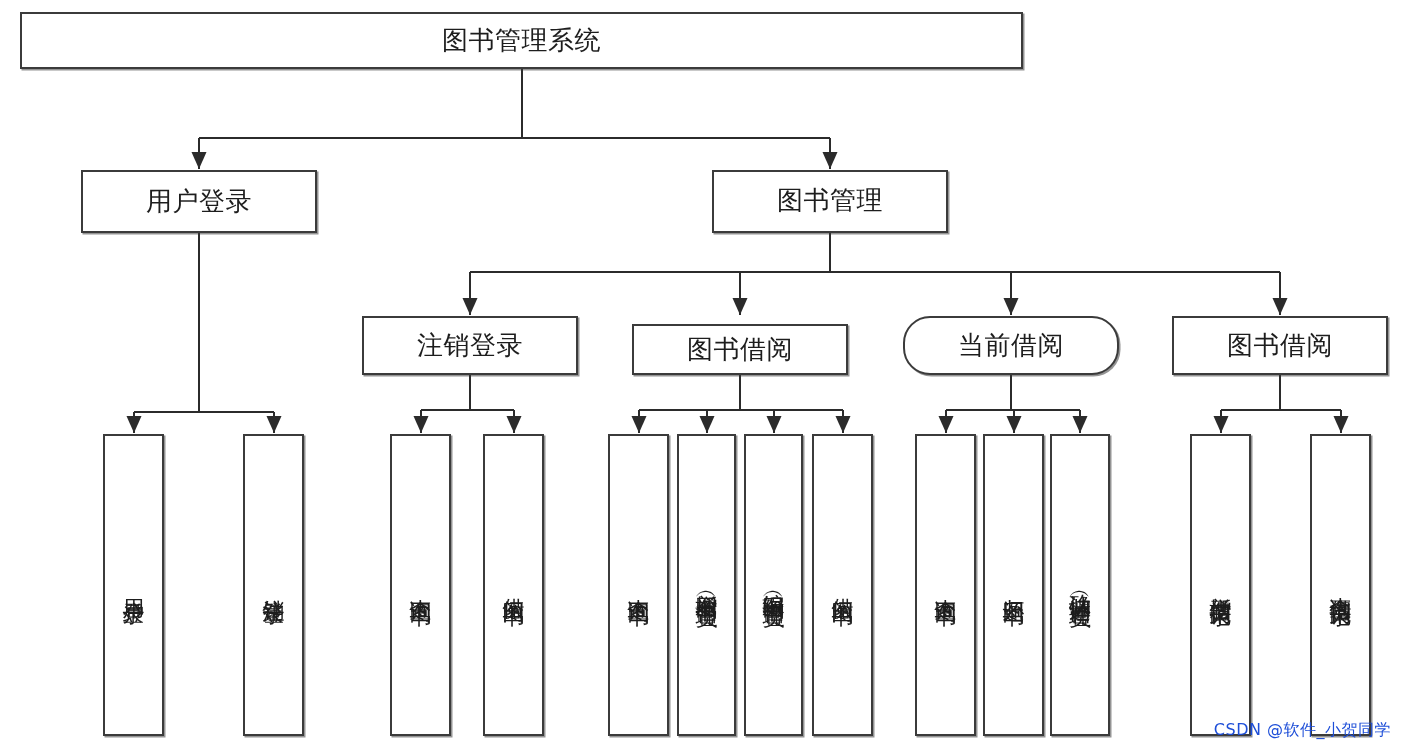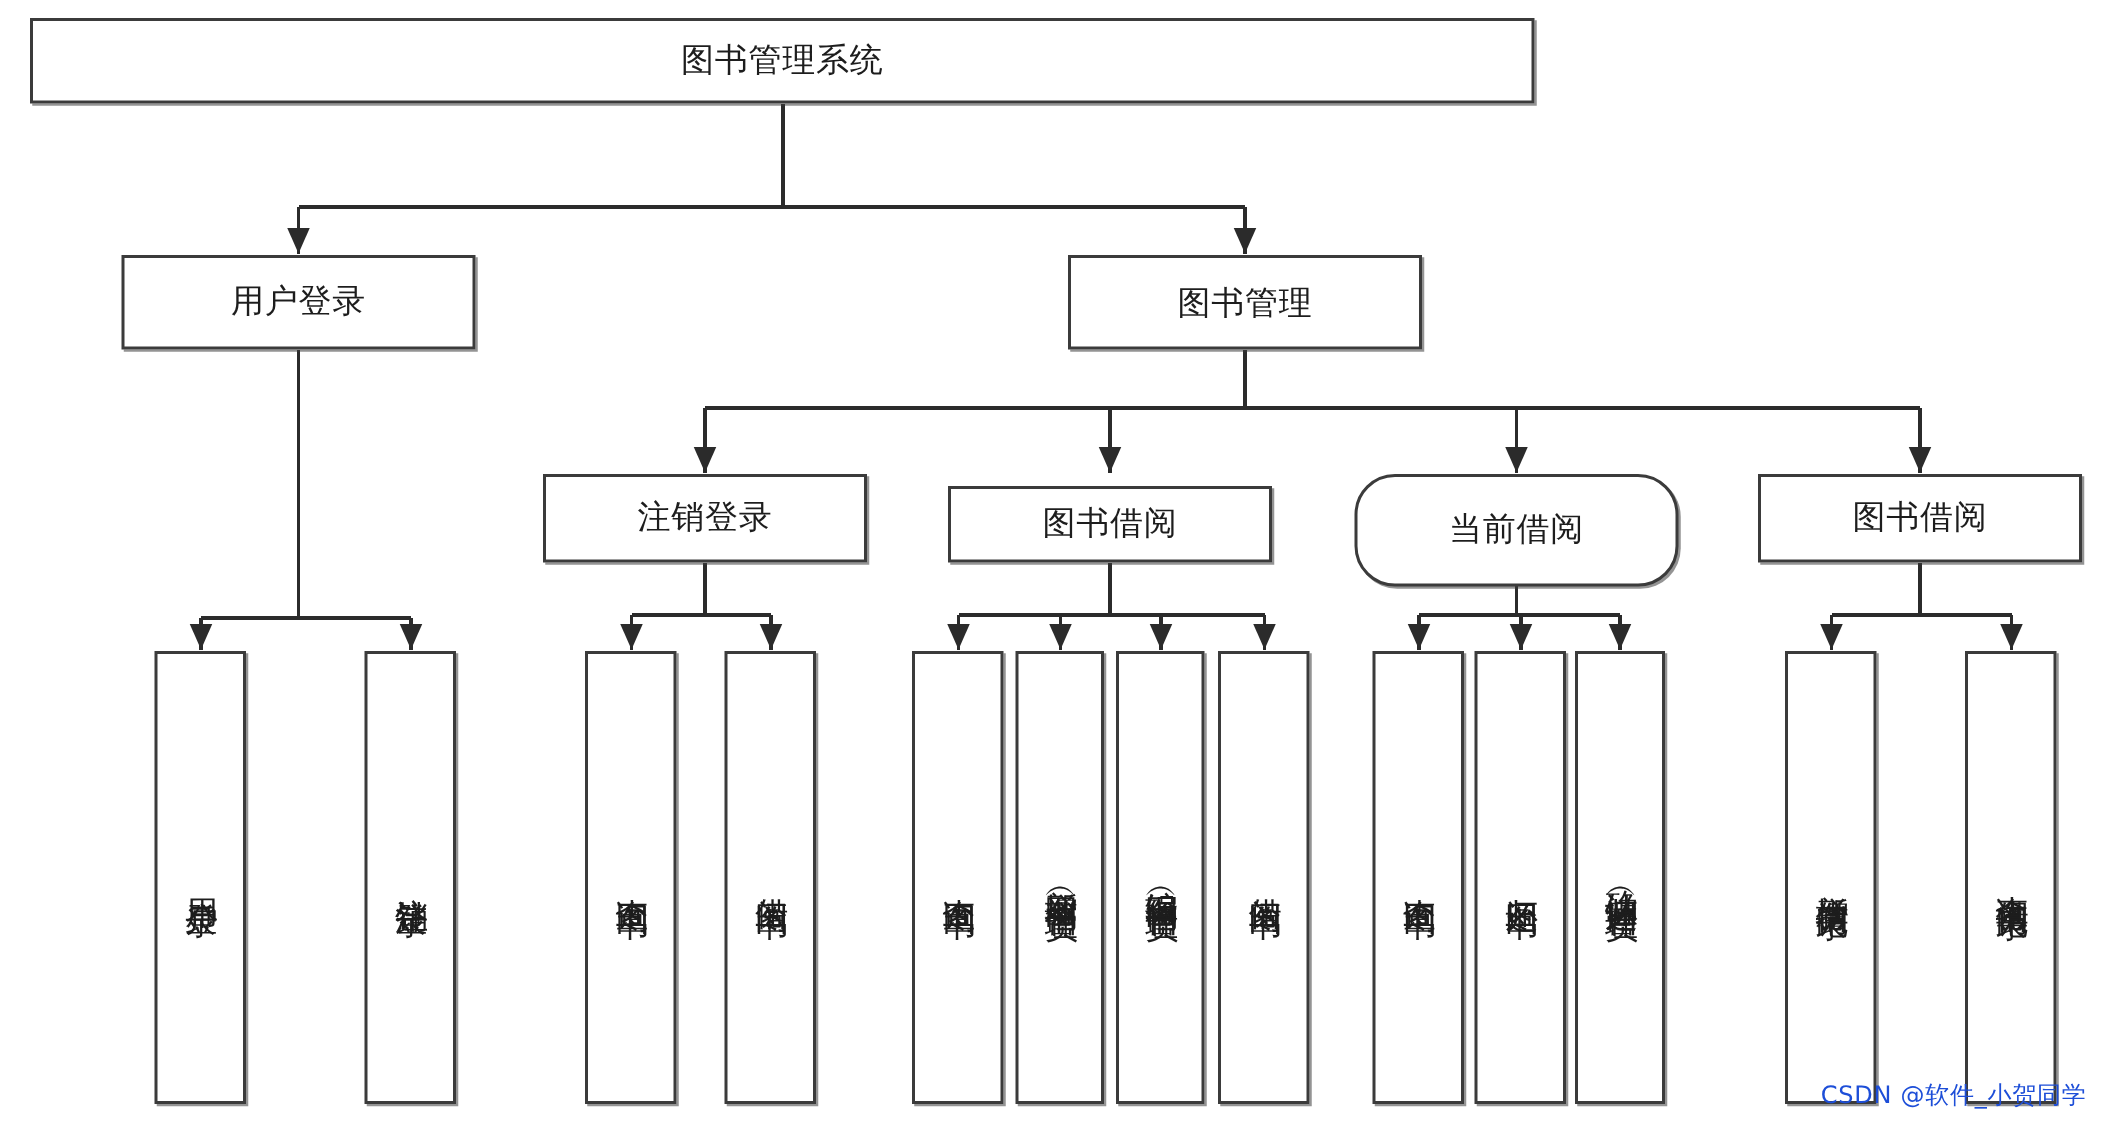--- a/index.html
+++ b/index.html
@@ -32,21 +32,21 @@
     box-shadow: 1.5px 1.5px 0 0 rgba(60,60,60,0.55);
   }
   .node-label {
     color: #1d1d1d;
     text-align: center;
     line-height: 1.18;
     letter-spacing: 0.5px;
     white-space: nowrap;
   }
   .node-box.horizontal .node-label {
-    font-size: 22px;
+    font-size: 26px;
   }
   .node-box.vertical .node-label {
     writing-mode: vertical-rl;
     text-orientation: upright;
     font-size: 22px;
     letter-spacing: 2px;
     line-height: 1;
   }
   .edge-layer {
     position: absolute;
@@ -134,21 +134,21 @@
       </div>
       <div class="node-box horizontal" style="left: 712px; top: 170px; width: 236px; height: 63px; border-color: rgb(59, 59, 59); background: rgb(255, 255, 255);">
         <div class="node-label" style="color: rgb(29, 29, 29); font-family: Liberation Serif, serif;">图书管理</div>
       </div>
       <div class="node-box horizontal" style="left: 362px; top: 316px; width: 216px; height: 59px; border-color: rgb(59, 59, 59); background: rgb(255, 255, 255);">
         <div class="node-label" style="color: rgb(29, 29, 29);">注销登录</div>
       </div>
       <div class="node-box horizontal" style="left: 632px; top: 324px; width: 216px; height: 51px; border-color: rgb(59, 59, 59); background: rgb(255, 255, 255);">
         <div class="node-label" style="color: rgb(29, 29, 29);">图书借阅</div>
       </div>
-      <div class="node-box horizontal" style="left: 903px; top: 316px; width: 216px; height: 75px; border-color: rgb(59, 59, 59); background: rgb(255, 255, 255); border-radius: 27px;">
+      <div class="node-box horizontal" style="left: 903px; top: 316px; width: 216px; height: 59px; border-color: rgb(59, 59, 59); background: rgb(255, 255, 255); border-radius: 27px;">
         <div class="node-label" style="color: rgb(29, 29, 29);">当前借阅</div>
       </div>
       <div class="node-box horizontal" style="left: 1172px; top: 316px; width: 216px; height: 59px; border-color: rgb(59, 59, 59); background: rgb(255, 255, 255);">
         <div class="node-label" style="color: rgb(29, 29, 29);">图书借阅</div>
       </div>
       <div class="node-box vertical" style="left: 103px; top: 434px; width: 61px; height: 302px; border-color: rgb(59, 59, 59); background: rgb(255, 255, 255);">
         <div class="node-label" style="color: rgb(29, 29, 29);">用户登录</div>
       </div>
       <div class="node-box vertical" style="left: 243px; top: 434px; width: 61px; height: 302px; border-color: rgb(59, 59, 59); background: rgb(255, 255, 255);">
         <div class="node-label" style="color: rgb(29, 29, 29);">注销登录</div>

